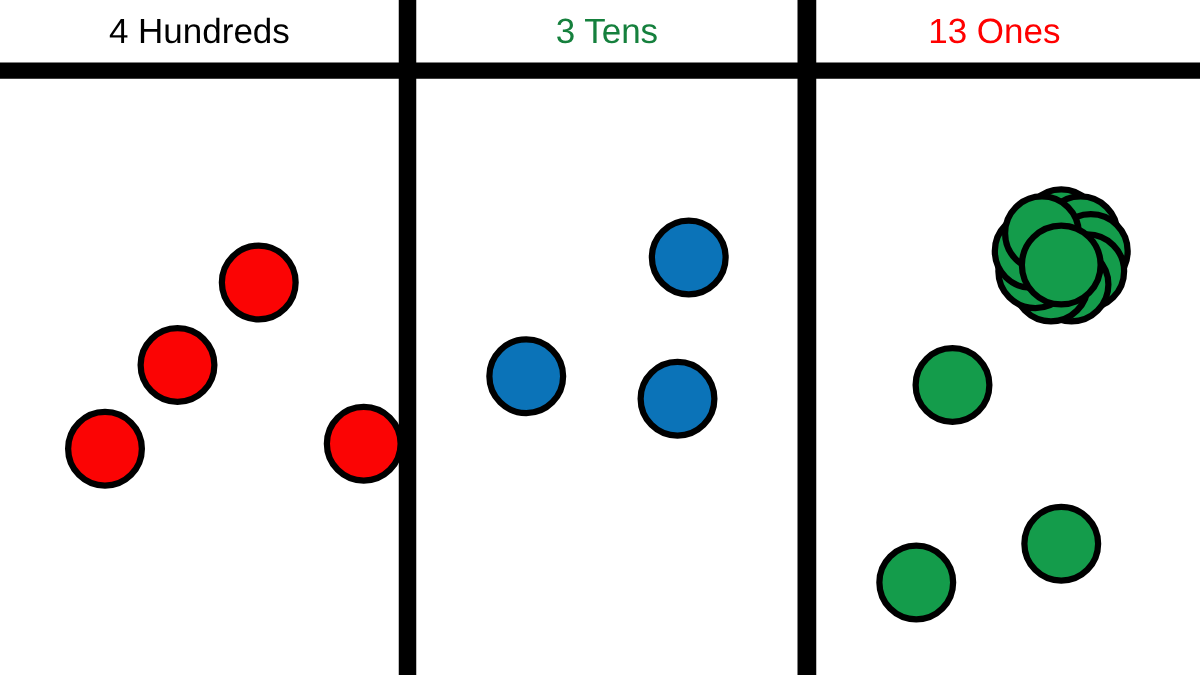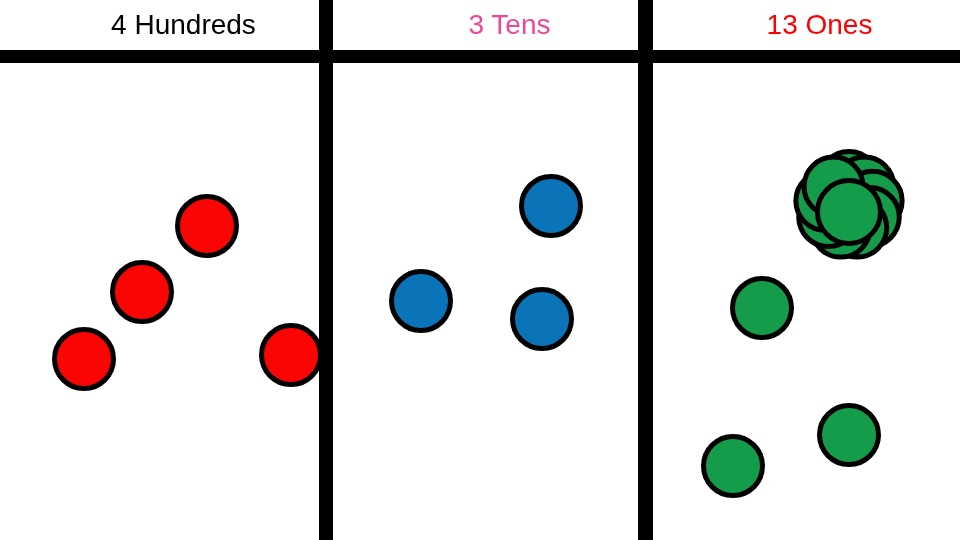--- a/index.html
+++ b/index.html
@@ -20,21 +20,20 @@
     top: 0;
     height: 50px;
     display: flex;
     align-items: center;
     justify-content: center;
     font-size: 28px;
     line-height: 1;
     color: #000000;
     white-space: nowrap;
     z-index: 3;
-    padding-left: 24px;
   }
   .col-header-1 { left: 0;   width: 319px; }
   .col-header-2 { left: 333px; width: 305px; }
   .col-header-3 { left: 653px; width: 285px; }
   .bar-h {
     position: absolute;
     left: 0;
     top: 50px;
     width: 960px;
     height: 13px;
@@ -59,21 +58,21 @@
 </style>
 </head>
 <body>
 
 <div class="stage">
 
   <div class="col-header col-header-1">
     <span style="color: rgb(0, 0, 0);">4 Hundreds</span>
   </div>
   <div class="col-header col-header-2">
-    <span style="color: #ec4899;">3 Tens</span>
+    <span style="color: #15803d;">3 Tens</span>
   </div>
   <div class="col-header col-header-3">
     <span style="color: rgb(255, 0, 0);">13 Ones</span>
   </div>
 
   <div class="bar-h"></div>
   <div class="bar-v bar-v1"></div>
   <div class="bar-v bar-v2"></div>
 
   <svg id="counters" width="960" height="540" viewBox="0 0 960 540">

